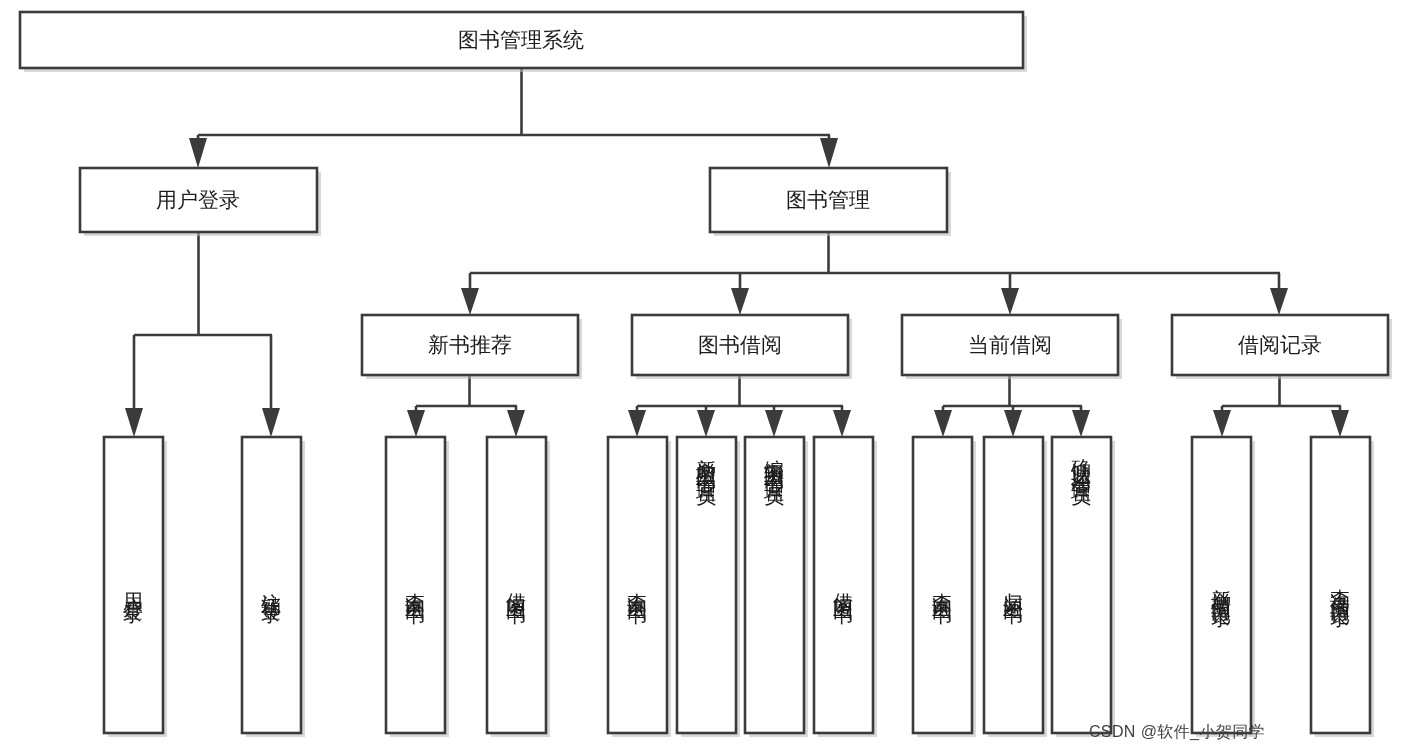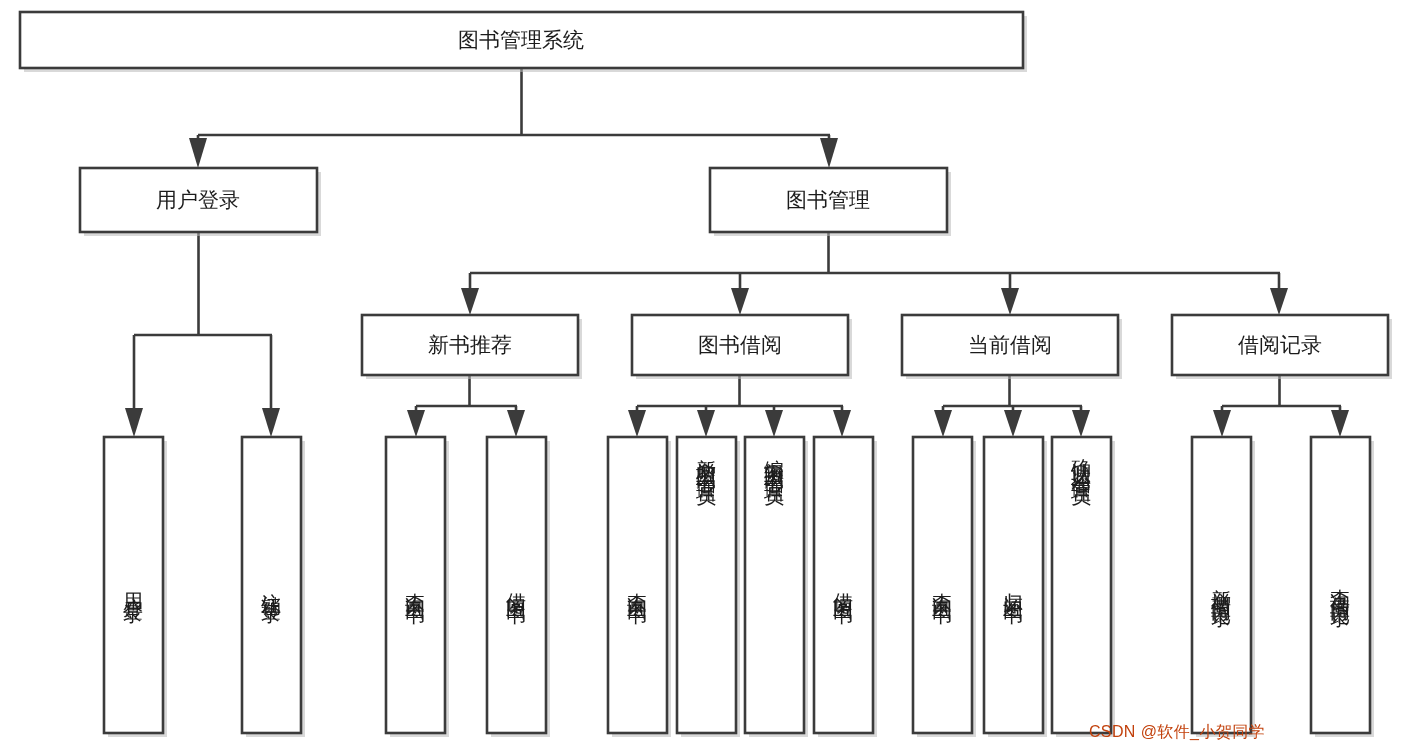--- a/index.html
+++ b/index.html
@@ -53,21 +53,21 @@
     fill: #1c1c1c;
     text-anchor: middle;
     dominant-baseline: middle;
   }
   .watermark {
     position: absolute;
     right: 8px;
     bottom: 4px;
     font-family: "Liberation Sans", "DejaVu Sans", sans-serif;
     font-size: 16px;
-    color: #c2410c;
+    color: #404040;
     white-space: nowrap;
     letter-spacing: 0.4px;
     user-select: none;
   }
 </style>
 </head>
 <body>
 
 <div id="diagram-root">
 

